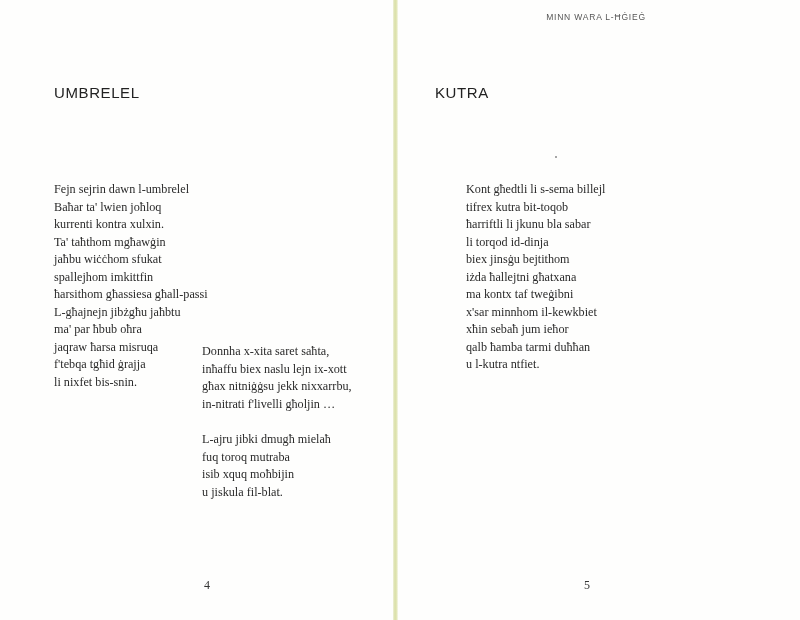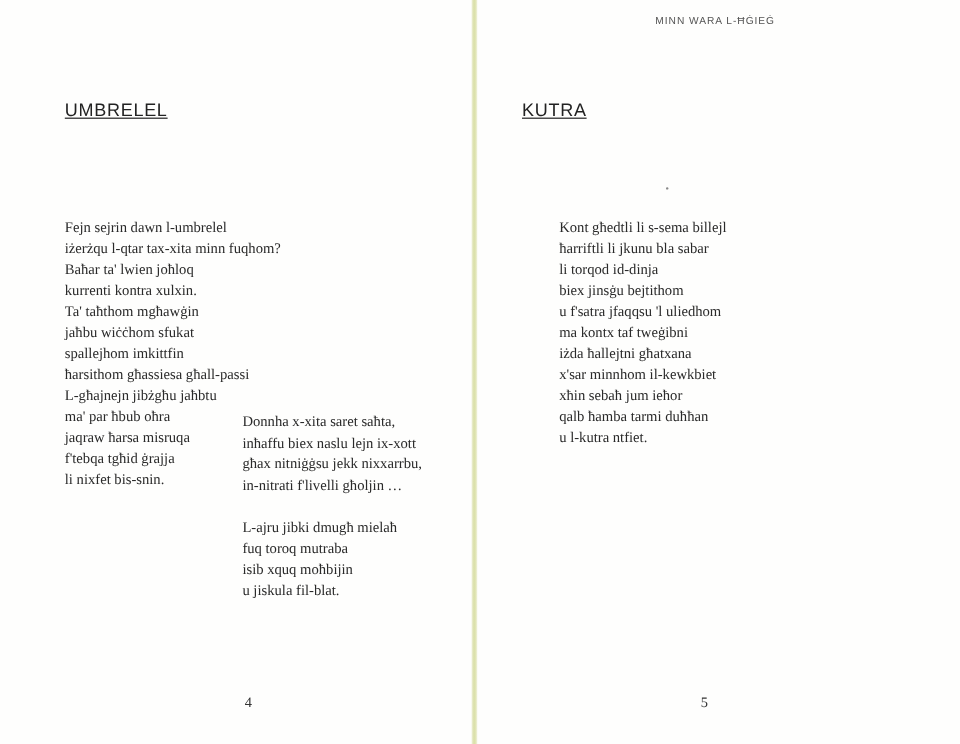--- a/index.html
+++ b/index.html
@@ -23,21 +23,21 @@
     font-family: "Liberation Sans", "DejaVu Sans", sans-serif;
     font-size: 8.5px; letter-spacing: 0.8px; color: #555;
   }
   .left .running-head { left: 0; width: 394px; font-style: italic; letter-spacing: 0.2px; }
   .left .running-head span { position: relative; left: 27px; }
   .right .running-head { left: 0; width: 402px; }
   .right .running-head span { position: relative; left: -3px; }
   .poem-title {
     position: absolute; top: 84px;
     font-family: "Liberation Sans", "DejaVu Sans", sans-serif;
-    font-size: 15px; letter-spacing: 0.6px; color: #222; text-decoration: underline;
+    font-size: 15px; letter-spacing: 0.6px; color: #222;
   }
   .left .poem-title { left: 54px; }
   .right .poem-title { left: 37px; }
   .stanza { position: absolute; font-size: 12.2px; line-height: 17.5px; }
   .stanza div { white-space: nowrap; }
   .left .stanza.s1 { left: 54px; top: 181px; }
   .left .stanza.s2 { left: 202px; top: 343px; }
   .left .stanza.s3 { left: 202px; top: 431px; }
   .right .stanza.s1 { left: 68px; top: 181px; }
   .page-num { position: absolute; top: 578px; font-size: 12px; color: #333; }
@@ -48,21 +48,20 @@
 </head>
 <body>
 
 <div class="spread">
 
   <div class="page left">
     <div class="poem-title">UMBRELEL</div>
 
     <div class="stanza s1">
       <div>Fejn sejrin dawn l-umbrelel</div>
-      <div>iżerżqu l-qtar tax-xita minn fuqhom?</div>
       <div>Baħar ta' lwien joħloq</div>
       <div>kurrenti kontra xulxin.</div>
       <div>Ta' taħthom mgħawġin</div>
       <div>jaħbu wiċċhom sfukat</div>
       <div>spallejhom imkittfin</div>
       <div>ħarsithom għassiesa għall-passi</div>
       <div>L-għajnejn jibżgħu jaħbtu</div>
       <div>ma' par ħbub oħra</div>
       <div>jaqraw ħarsa misruqa</div>
       <div>f'tebqa tgħid ġrajja</div>
@@ -87,26 +86,26 @@
   </div>
 
   <div class="spine"></div>
 
   <div class="page right">
     <div class="running-head"><span>MINN WARA L-ĦĠIEĠ</span></div>
     <div class="poem-title">KUTRA</div>
 
     <div class="stanza s1">
       <div>Kont għedtli li s-sema billejl</div>
+      <div>tifrex kutra bit-toqob</div>
       <div>ħarriftli li jkunu bla sabar</div>
       <div>li torqod id-dinja</div>
       <div>biex jinsġu bejtithom</div>
-      <div>u f'satra jfaqqsu 'l uliedhom</div>
+      <div>iżda ħallejtni għatxana</div>
       <div>ma kontx taf tweġibni</div>
-      <div>iżda ħallejtni għatxana</div>
       <div>x'sar minnhom il-kewkbiet</div>
       <div>xħin sebaħ jum ieħor</div>
       <div>qalb ħamba tarmi duħħan</div>
       <div>u l-kutra ntfiet.</div>
     </div>
 
     <div class="page-num">5</div>
   </div>
 
   <div class="speck"></div>

